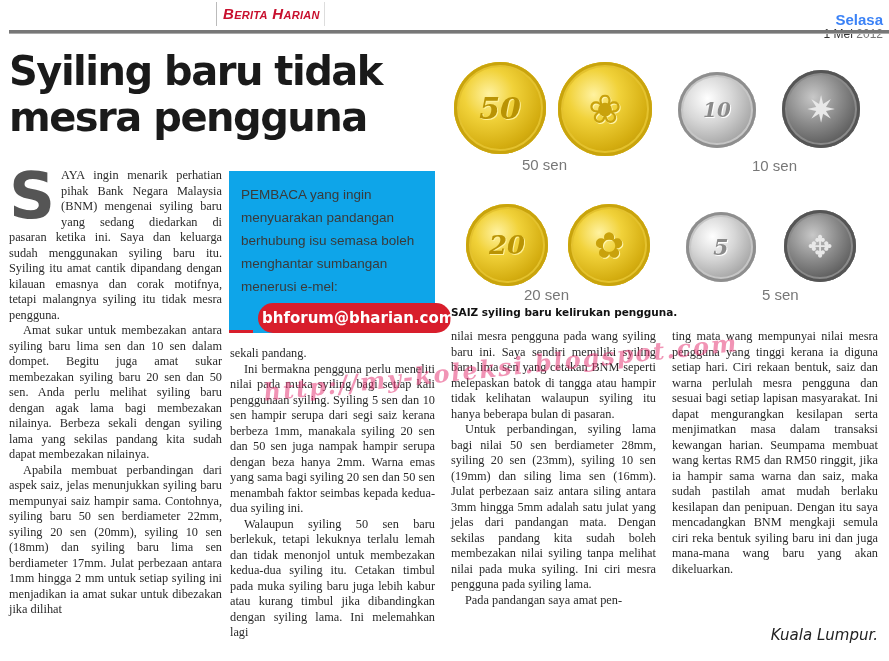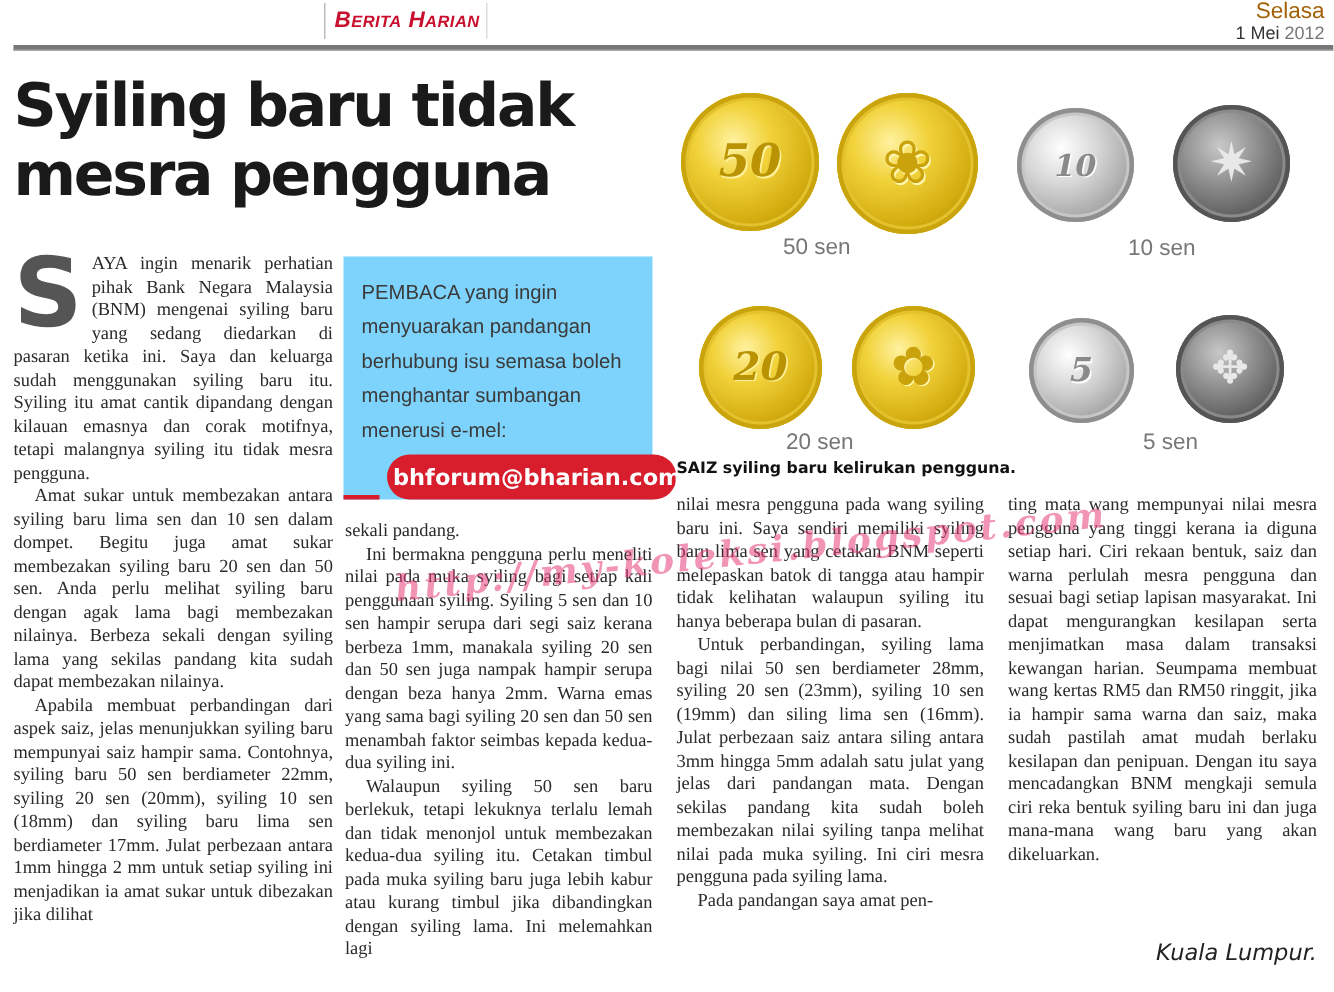--- a/index.html
+++ b/index.html
@@ -4,42 +4,42 @@
 <style>
   * { box-sizing: border-box; margin: 0; padding: 0; }
   html, body { width: 889px; height: 661px; background: #fff; overflow: hidden; }
   body { position: relative; font-family: "DejaVu Serif", serif; color: #222; }
 
   .masthead-logo { position: absolute; left: 216px; top: 2px; height: 24px; padding: 3px 4px 0 6px;
     border-left: 1px solid #bbb; border-right: 1px solid #ddd;
     font-family: "Liberation Sans", sans-serif; font-weight: bold; font-style: italic; color: #c8102e;
     font-size: 15px; letter-spacing: 0.3px; font-variant: small-caps; }
   .dateblock { position: absolute; right: 6px; top: 0; text-align: right; font-family: "Liberation Sans", sans-serif; }
-  .dateblock .day { font-weight: normal; font-size: 15px; color: #a16207; line-height: 16px; }
+  .dateblock .day { font-weight: bold; font-size: 15px; color: #3b82f6; line-height: 16px; margin-top: 12px; }
   .dateblock .date { font-size: 12px; color: #333; line-height: 13px; }
   .dateblock .date .yr { color: #777; }
   .rule { position: absolute; left: 9px; right: 0; top: 30px; height: 4px; background: #777; border-bottom: 1px solid #aaa; }
 
   .headline { position: absolute; left: 9px; top: 48px; width: 420px;
     font-family: "DejaVu Sans", sans-serif; font-weight: bold; font-size: 40px; line-height: 46px;
     color: #1a1a1a; letter-spacing: -1.5px; }
 
   .col { position: absolute; font-size: 12.3px; line-height: 15.5px; text-align: justify; color: #2a2a2a;
     font-family: "Liberation Serif", serif; }
   .col p { text-indent: 14px; }
   .col p.noindent { text-indent: 0; }
   .col1 { left: 9px; top: 168px; width: 213px; }
   .col2 { left: 230px; top: 346px; width: 205px; }
   .col3 { left: 451px; top: 329px; width: 205px; }
   .col4 { left: 672px; top: 329px; width: 206px; }
 
   .dropcap { float: left; font-family: "DejaVu Sans", sans-serif; font-weight: bold; font-size: 64px;
     line-height: 52px; color: #555; margin: 2px 6px 0 0; }
 
-  .callout { position: absolute; left: 229px; top: 171px; width: 206px; height: 162px; background: #7dd3fc; }
+  .callout { position: absolute; left: 229px; top: 171px; width: 206px; height: 162px; background: #0ea5e9; }
   .callout-text { position: absolute; left: 12px; top: 12px; width: 190px;
     font-family: "Liberation Sans", sans-serif; font-size: 13.5px; line-height: 23px; color: #3a3a3a; }
   .callout-email { position: absolute; left: 29px; top: 132px; width: 193px; height: 30px; background: #d81e2c;
     color: #fff; font-family: "DejaVu Sans", sans-serif; font-weight: bold; font-size: 15px;
     line-height: 30px; padding-left: 4px; white-space: nowrap; border-radius: 15px; }
   .callout-shadow { position: absolute; left: 229px; top: 330px; width: 24px; height: 3px; background: #d81e2c; }
 
   .coin-panel { position: absolute; left: 446px; top: 50px; width: 440px; height: 252px; }
   .coin { position: absolute; border-radius: 50%; }
   .gold { background: radial-gradient(circle at 38% 35%, #fff2a0 0%, #f1d23a 30%, #d4ad10 65%, #a98200 100%);

